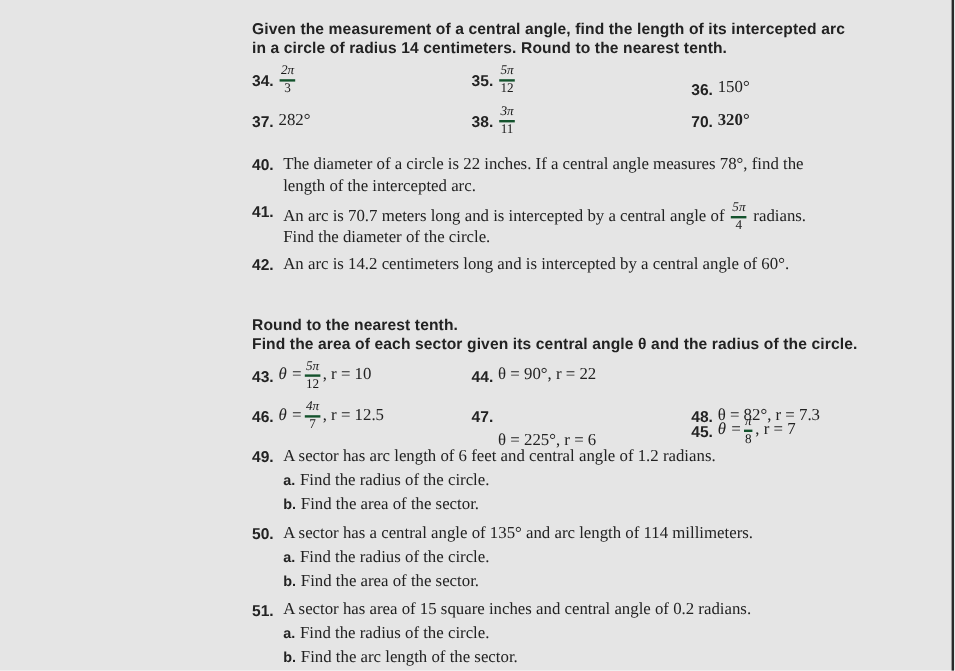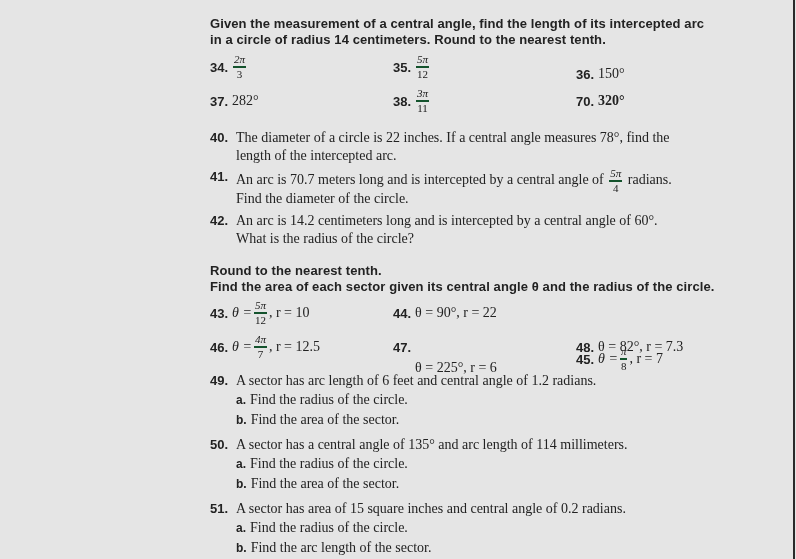--- a/index.html
+++ b/index.html
@@ -90,21 +90,20 @@
         <span>radians.</span>
       </div>
       <div style="margin-top:-4px;">Find the diameter of the circle.</div>
     </div>
   </div>
 
   <div class="prob" style="top:212px;">
     <span class="num">42.</span>
     <div class="body">
       <div>An arc is 14.2 centimeters long and is intercepted by a central angle of 60°.</div>
-      <div>What is the radius of the circle?</div>
     </div>
   </div>
 
   <div class="instr" style="top:263px;">
     <div>Round to the nearest tenth.</div>
     <div>Find the area of each sector given its central angle θ and the radius of the circle.</div>
   </div>
 
   <div class="row" style="top:298px;">
     <div class="cell" style="left:0;">

